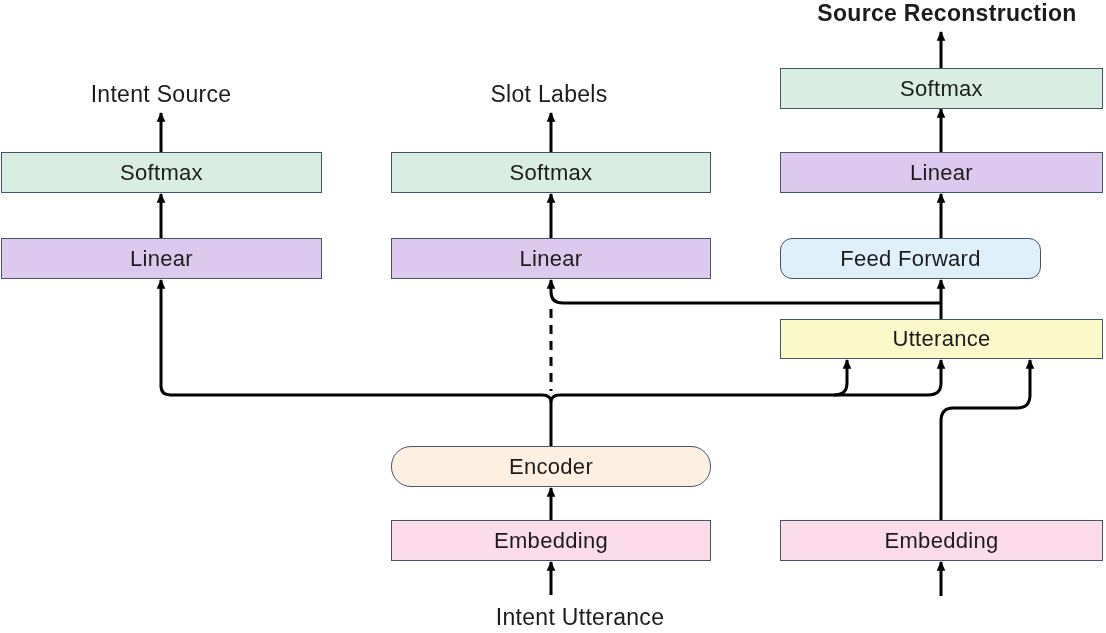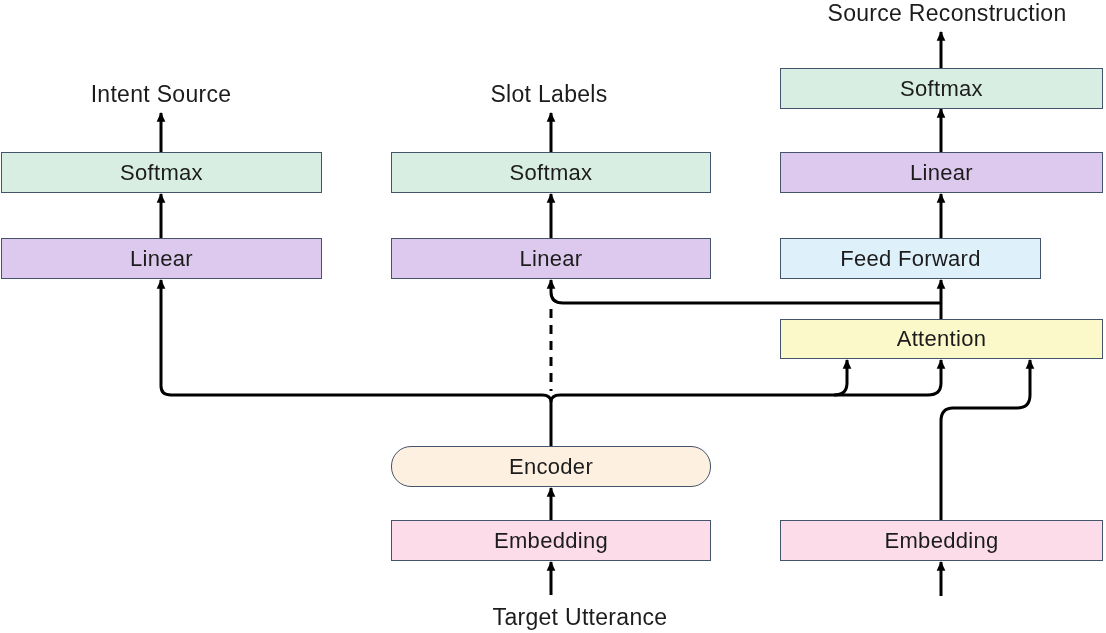--- a/index.html
+++ b/index.html
@@ -22,27 +22,27 @@
   }
   
   #b-intent-softmax   { left:1px;   top:152px; width:321px; }
   #b-intent-linear    { left:1px;   top:238px; width:321px; }
   #b-slot-softmax     { left:391px; top:152px; width:320px; }
   #b-slot-linear      { left:391px; top:238px; width:320px; }
   #b-encoder          { left:391px; top:446px; width:320px; }
   #b-target-embedding { left:391px; top:520px; width:320px; }
   #b-source-softmax   { left:780px; top:68px;  width:323px; }
   #b-source-linear    { left:780px; top:152px; width:323px; }
-  #b-feed-forward     { left:780px; top:238px; width:261px; }
+  #b-feed-forward     { left:780px; top:238px; width:261px;border-radius:12px; }
   #b-attention        { left:780px; top:319px; width:323px; height:40px; }
   #b-source-embedding { left:780px; top:520px; width:323px; }
   
   #l-intent   { left:161px; top:81px; }
   #l-slot     { left:549px; top:81px; }
-  #l-srcrecon { left:947px; top:0px; }
+  #l-srcrecon { left:947px; top:0px;font-weight:bold; }
   #l-target   { left:580px; top:604px; }
   #l-source   { left:966px; top:606px; }
 </style>
 </head>
 <body>
 
 <div class="stage">
 
   <svg class="wires" viewBox="0 0 1106 633">
     <defs>
@@ -82,21 +82,21 @@
   <div class="box" id="b-intent-linear" style="background-color: rgb(220, 201, 237);">Linear</div>
 
   <div class="box" id="b-slot-softmax" style="background-color: rgb(217, 238, 226);">Softmax</div>
   <div class="box" id="b-slot-linear" style="background-color: rgb(220, 201, 237);">Linear</div>
   <div class="box" id="b-encoder" style="background-color: rgb(253, 240, 224); border-radius: 20px;">Encoder</div>
   <div class="box" id="b-target-embedding" style="background-color: rgb(251, 220, 232);">Embedding</div>
 
   <div class="box" id="b-source-softmax" style="background-color: rgb(217, 238, 226);">Softmax</div>
   <div class="box" id="b-source-linear" style="background-color: rgb(220, 201, 237);">Linear</div>
   <div class="box" id="b-feed-forward" style="background-color: rgb(222, 241, 251);">Feed Forward</div>
-  <div class="box" id="b-attention" style="background-color: rgb(251, 248, 201);">Attention</div>
+  <div class="box" id="b-attention" style="background-color: rgb(251, 248, 201);">Utterance</div>
   <div class="box" id="b-source-embedding" style="background-color: rgb(251, 220, 232);">Embedding</div>
 
   <div class="flabel" id="l-intent">Intent Source</div>
   <div class="flabel" id="l-slot">Slot Labels</div>
   <div class="flabel" id="l-srcrecon">Source Reconstruction</div>
-  <div class="flabel" id="l-target">Target Utterance</div>
+  <div class="flabel" id="l-target">Intent Utterance</div>
 
 </div>
 
 </body></html>

